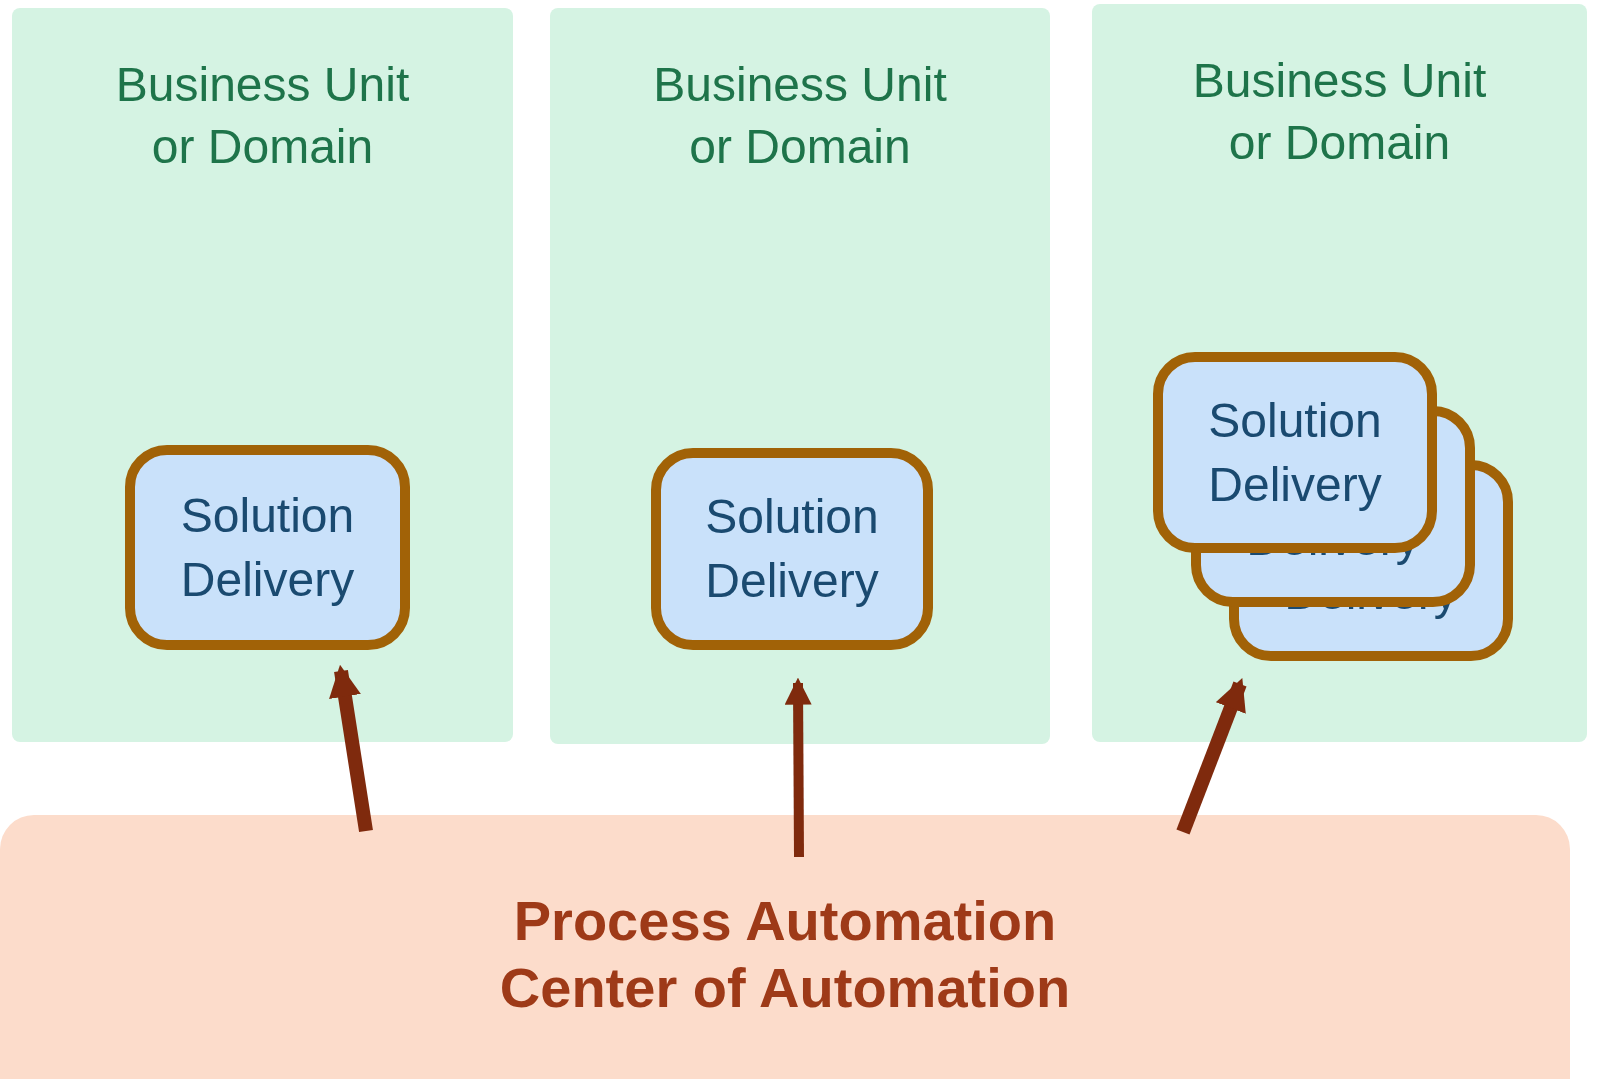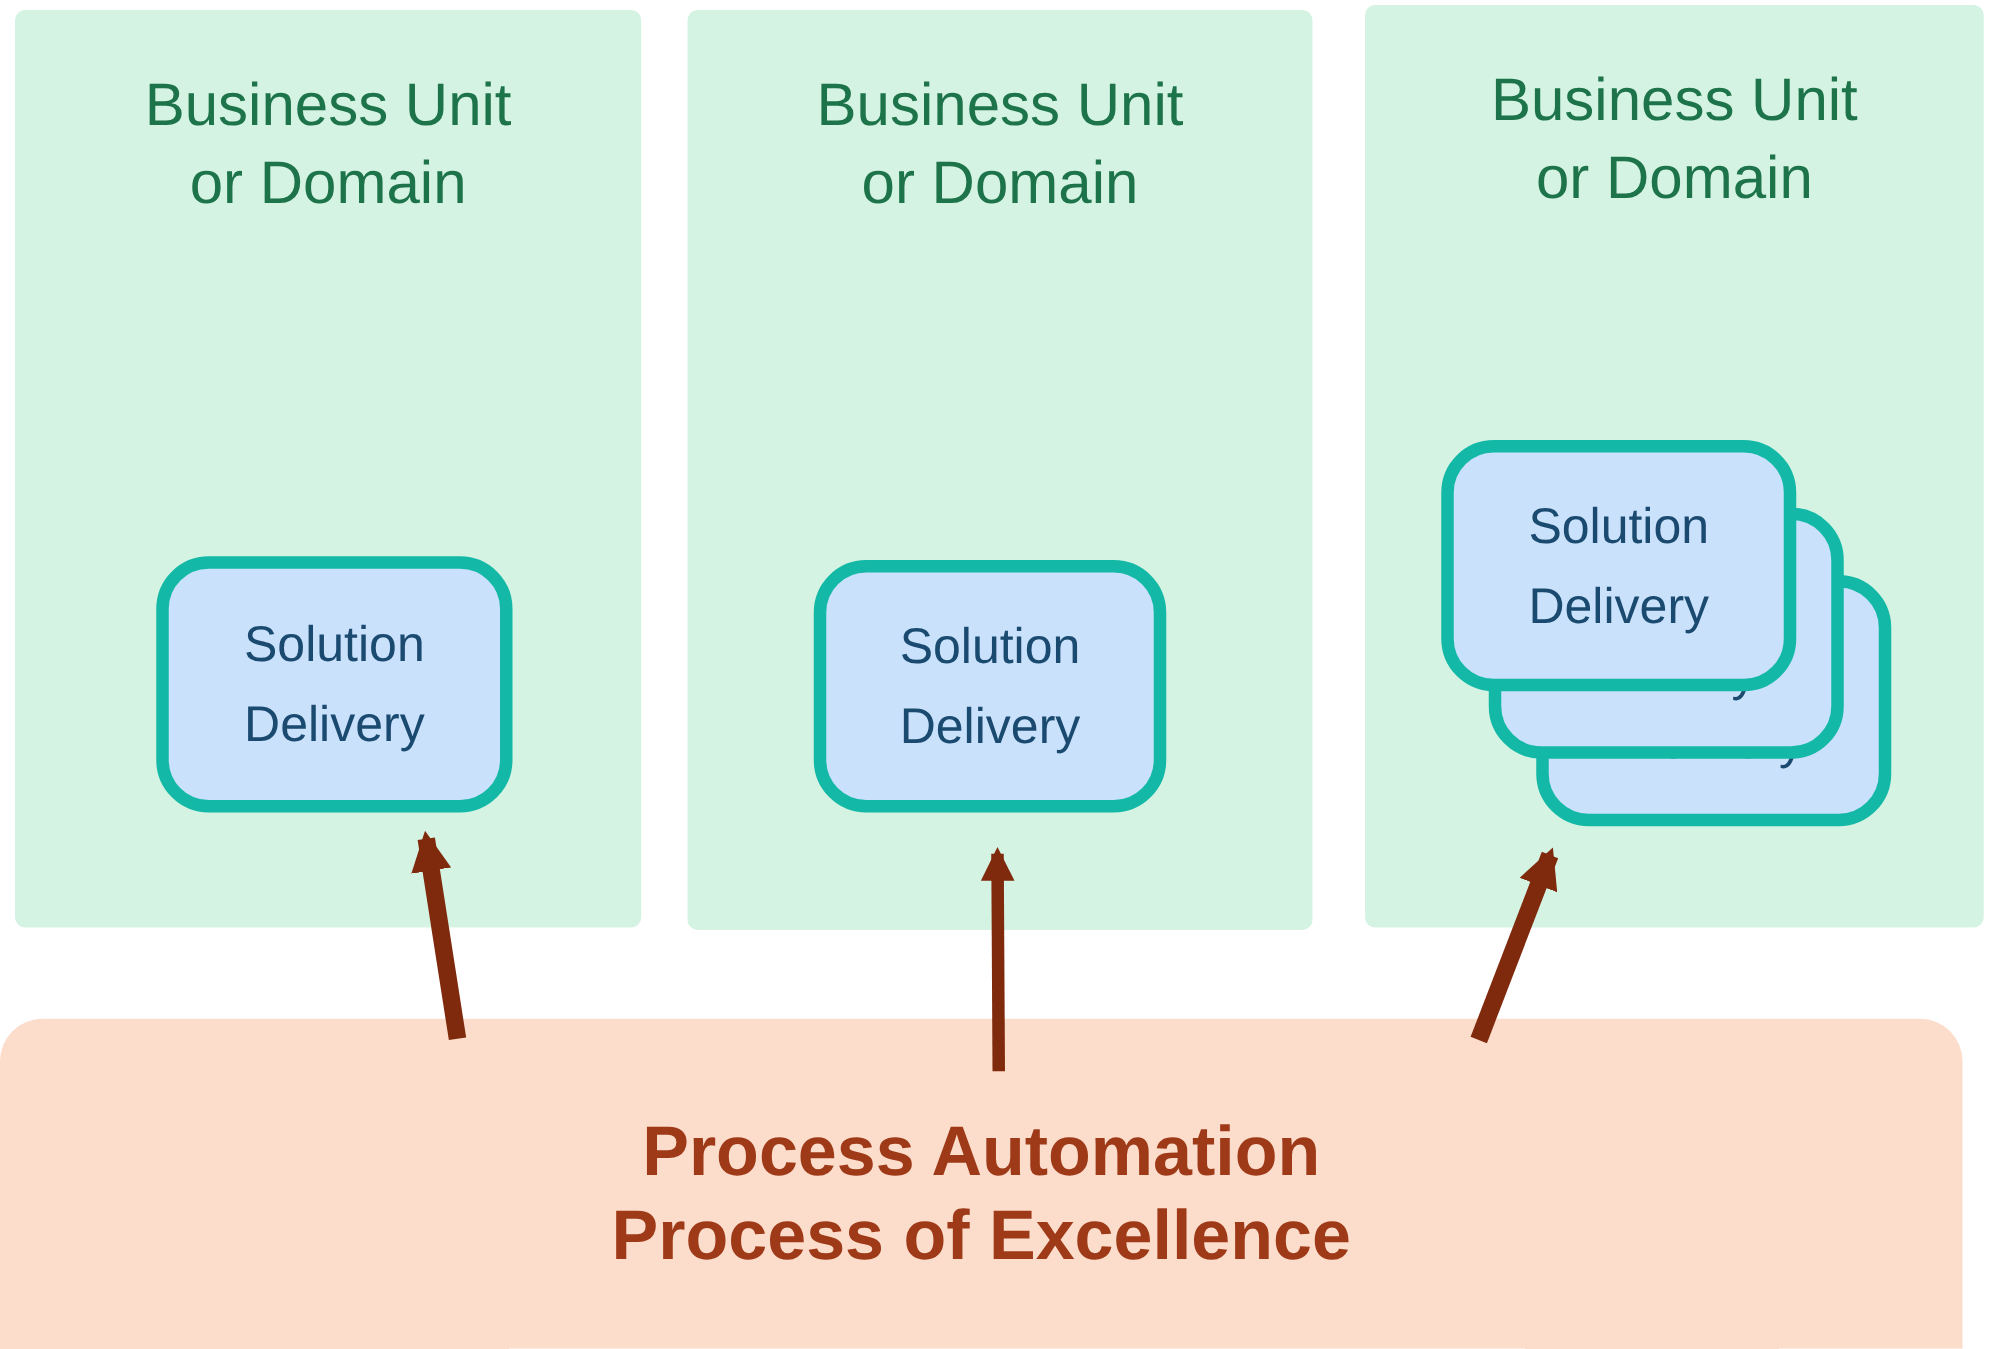--- a/index.html
+++ b/index.html
@@ -31,28 +31,28 @@
     font-size: 48px;
     line-height: 62px;
     color: var(--unit-text);
   }
 
   
   .solution {
     position: absolute;
     box-sizing: border-box;
     background: var(--solution-fill);
-    border: 10px solid #14b8a6;
+    border: 10px solid #a16207;
     border-radius: 42px;
     display: flex;
     flex-direction: column;
     align-items: center;
     justify-content: center;
     text-align: center;
-    font-size: 40px;
+    font-size: 48px;
     line-height: 64px;
     color: var(--solution-text);
   }
   #sol-0 { left: 125px; top: 445px; width: 285px; height: 205px; }
   #sol-1 { left: 651px; top: 448px; width: 282px; height: 202px; }
   #sol-2-back  { left: 1229px; top: 460px; width: 284px; height: 201px; z-index: 1; }
   #sol-2-mid   { left: 1191px; top: 406px; width: 284px; height: 201px; z-index: 2; }
   #sol-2-front { left: 1153px; top: 352px; width: 284px; height: 201px; z-index: 3; }
 
   
@@ -141,21 +141,21 @@
     <div>Delivery</div>
   </div>
   <div class="solution" id="sol-2-front">
     <div>Solution</div>
     <div>Delivery</div>
   </div>
 
   <div class="coe">
     <div class="coe-title">
       <div>Process Automation</div>
-      <div>Process of Excellence</div>
+      <div>Center of Automation</div>
     </div>
   </div>
 
   <svg class="arrows" width="1600" height="1079" viewBox="0 0 1600 1079">
     <defs>
       <marker id="head-big" viewBox="0 0 10 10" refX="8" refY="5" markerWidth="2.3" markerHeight="2.3" orient="auto">
         <path class="arrow-head" d="M 0 0 L 10 5 L 0 10 z"></path>
       </marker>
       <marker id="head-small" viewBox="0 0 10 10" refX="8" refY="5" markerWidth="2.7" markerHeight="2.7" orient="auto">
         <path class="arrow-head" d="M 0 0 L 10 5 L 0 10 z"></path>

